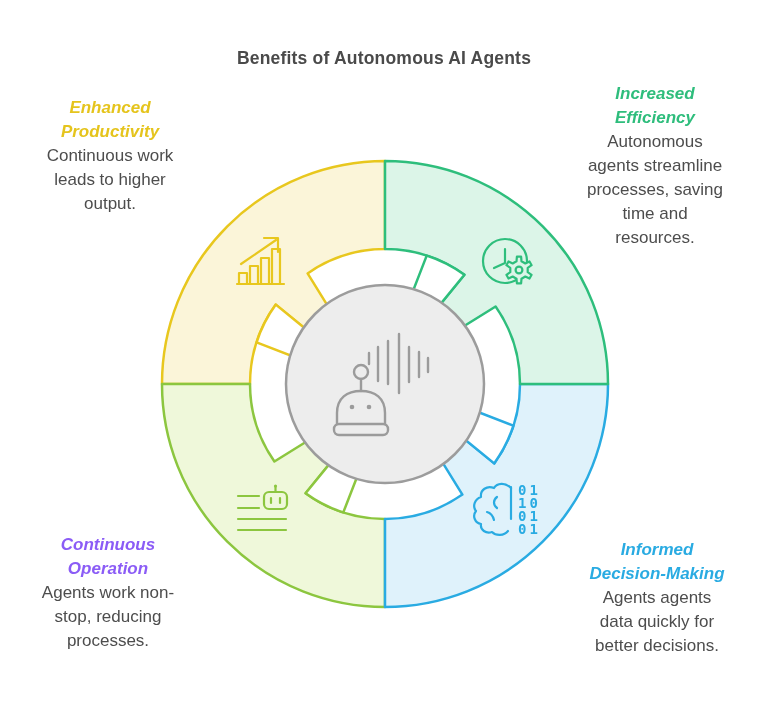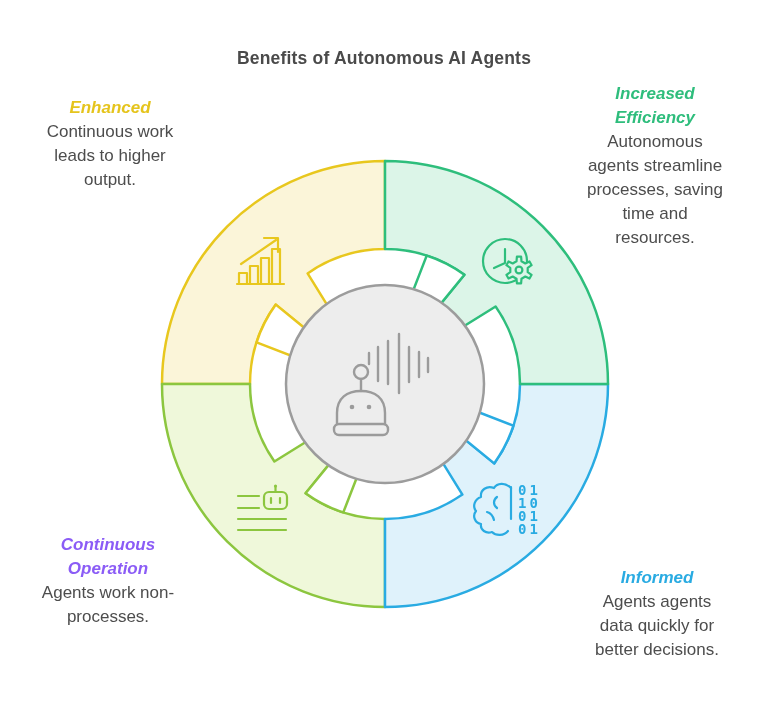--- a/index.html
+++ b/index.html
@@ -7,21 +7,21 @@
          font-family:"Liberation Sans", sans-serif;padding-left:28px;}
   .page-title{position:absolute;top:48px;left:0;width:768px;text-align:center;
               font-size:17.5px;font-weight:bold;color:#4A4A4A;letter-spacing:.2px;}
   .diagram-svg{position:absolute;left:0;top:0;}
   .tb{position:absolute;text-align:center;font-size:17px;line-height:24px;color:#4D4D4D;}
   .tb .h{font-weight:bold;font-style:italic;}
   .tb .h div, .tb .b div{white-space:nowrap;}
   .c-yellow{color:#E5C41D;}
   .c-green{color:#2EBD7C;}
   .c-lime{color:#8b5cf6;}
-  .c-blue{color:#29ABE2;margin-top:28px;}
+  .c-blue{color:#29ABE2;}
   .bin{font-family:"DejaVu Sans Mono", monospace;font-weight:bold;font-size:14px;letter-spacing:3px;}
 </style>
 </head>
 <body>
 
 <div class="stage">
 
   <div class="page-title">Benefits of Autonomous AI Agents</div>
 
   <svg class="diagram-svg" width="768" height="706" viewBox="0 0 768 706">
@@ -120,20 +120,21 @@
       <path d="M399 334 L399 393"></path>
       <path d="M409 347 L409 382"></path>
       <path d="M419 352 L419 377"></path>
       <path d="M428 358 L428 372"></path>
     </g>
   </svg>
 
   <div class="tb" style="left:15px;top:96px;width:190px;">
     <div class="h c-yellow">
       <div>Enhanced</div>
+      <div>Productivity</div>
     </div>
     <div class="b">
       <div>Continuous work</div>
       <div>leads to higher</div>
       <div>output.</div>
     </div>
   </div>
 
   <div class="tb" style="left:557px;top:82px;width:196px;">
     <div class="h c-green">
@@ -149,27 +150,29 @@
     </div>
   </div>
 
   <div class="tb" style="left:12px;top:533px;width:192px;">
     <div class="h c-lime">
       <div>Continuous</div>
       <div>Operation</div>
     </div>
     <div class="b">
       <div>Agents work non-</div>
+      <div>stop, reducing</div>
       <div>processes.</div>
     </div>
   </div>
 
   <div class="tb" style="left:559px;top:538px;width:196px;">
     <div class="h c-blue">
       <div>Informed</div>
+      <div>Decision-Making</div>
     </div>
     <div class="b">
       <div>Agents agents</div>
       <div>data quickly for</div>
       <div>better decisions.</div>
     </div>
   </div>
 
 </div>
 

